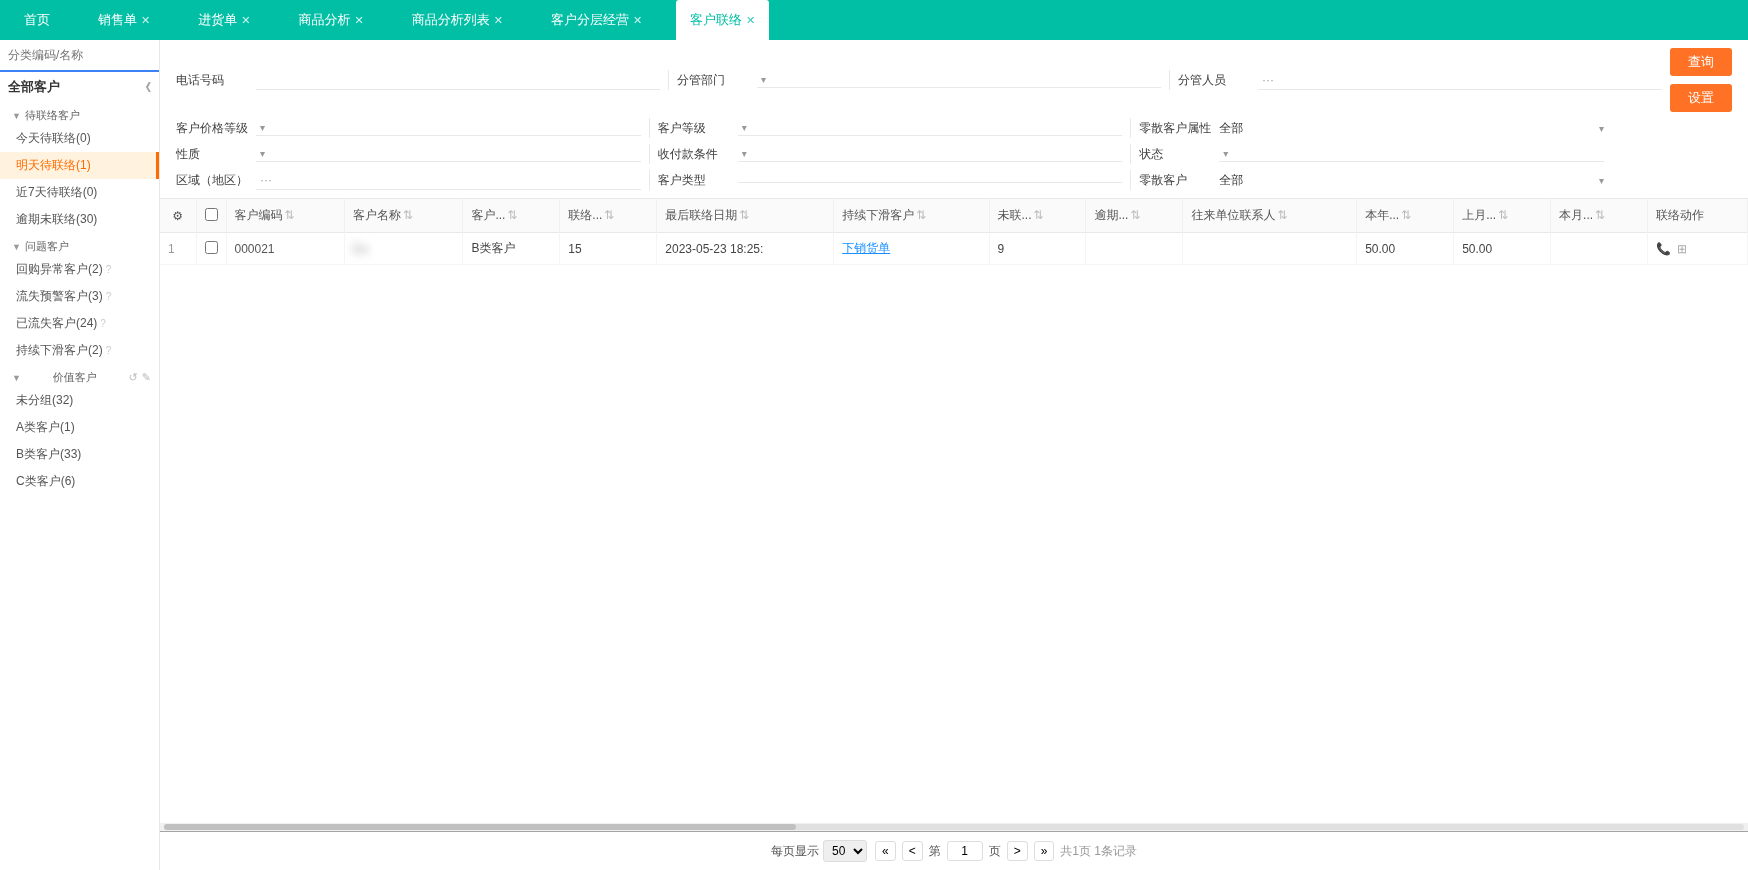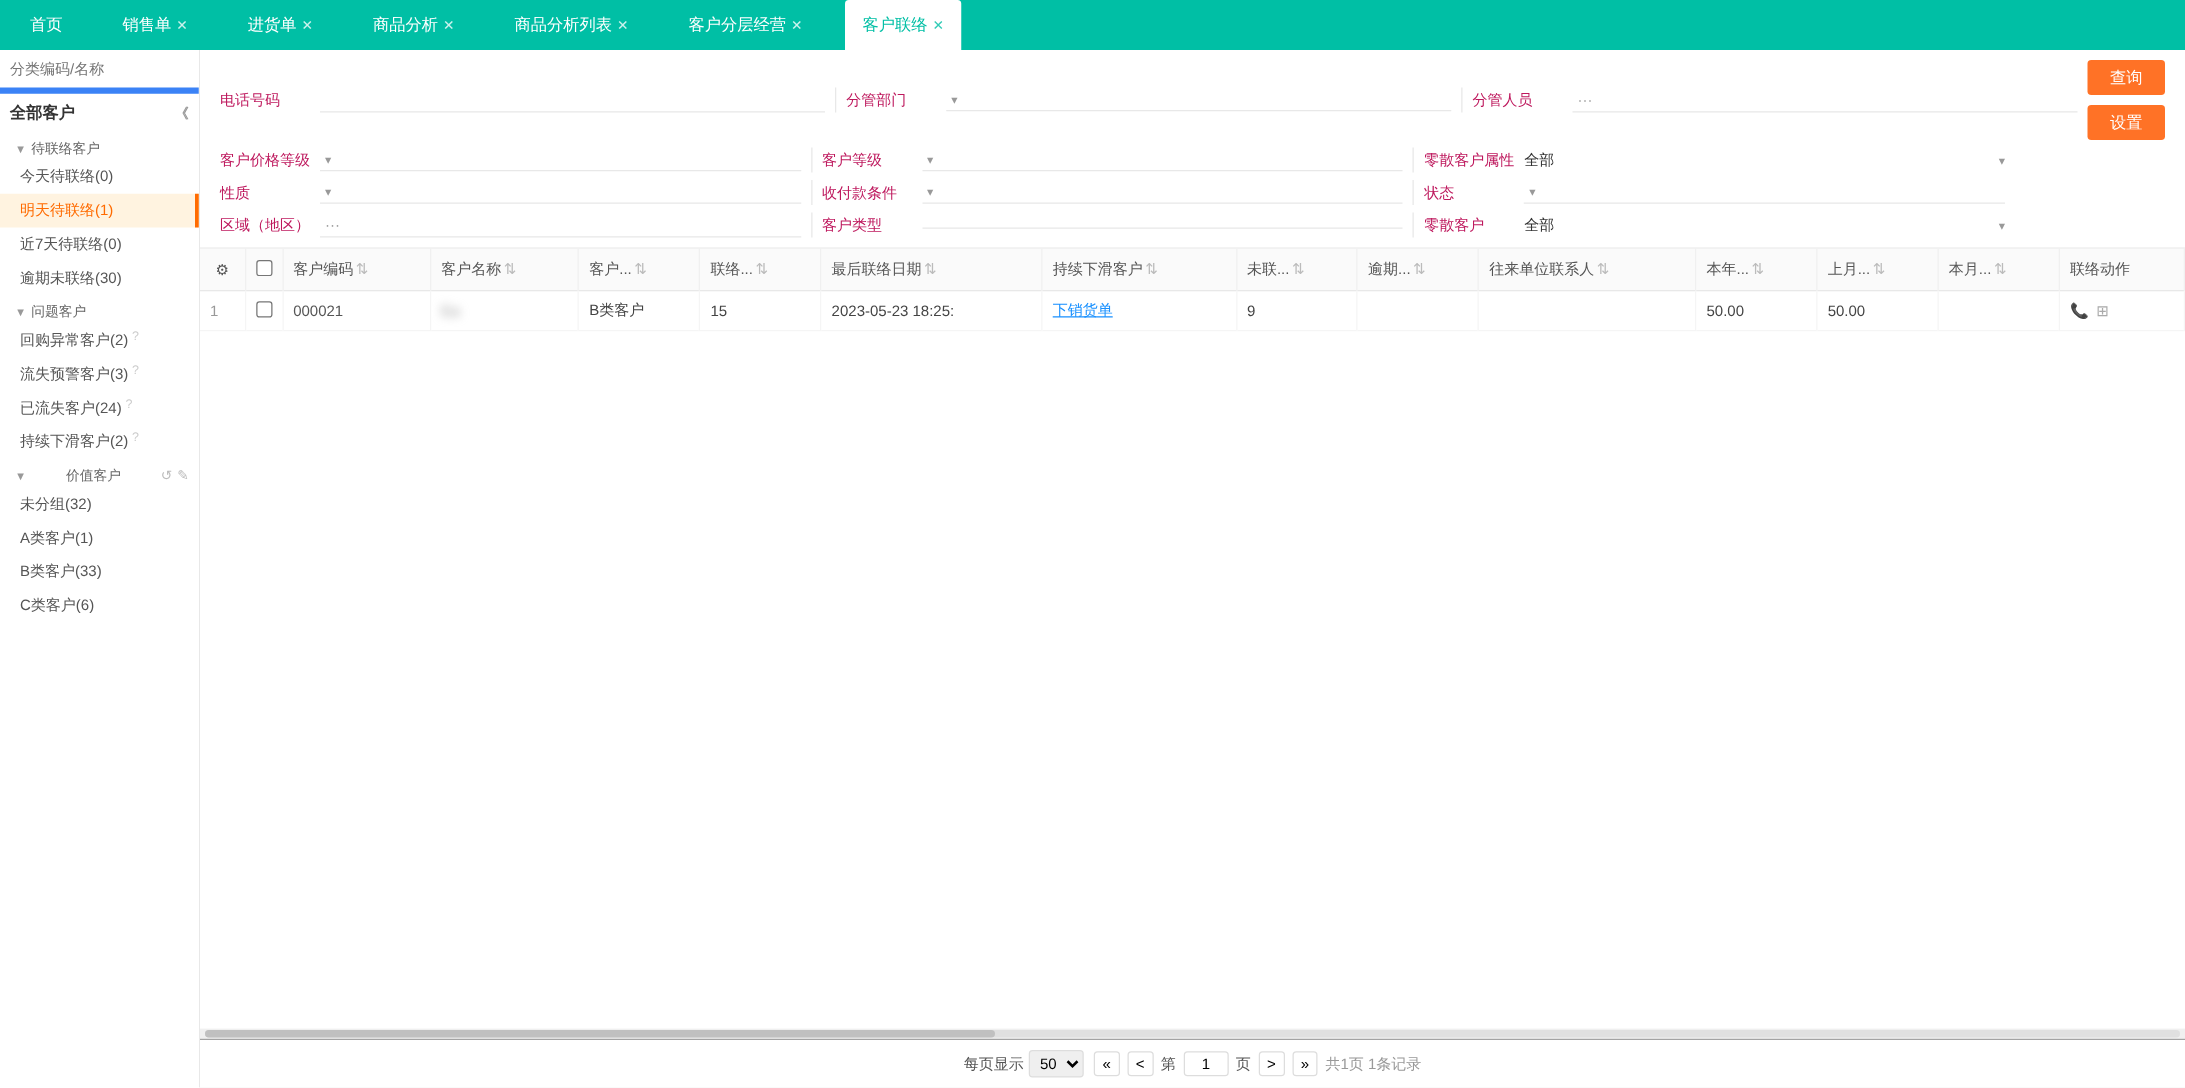--- a/index.html
+++ b/index.html
@@ -9,27 +9,27 @@
     .top-nav { background: #00bfa5; height: 40px; display: flex; align-items: center; padding: 0 10px; gap: 20px; }
     .top-nav .nav-item { color: #fff; padding: 0 14px; height: 40px; display: flex; align-items: center; font-size: 13px; cursor: pointer; white-space: nowrap; }
     .top-nav .nav-item.active { background: #fff; color: #00bfa5; border-radius: 3px 3px 0 0; margin-bottom: 0; }
     .nav-close { margin-left: 4px; font-size: 11px; opacity: 0.8; }
 
     
     .main-layout { display: flex; height: calc(870px - 40px); }
 
     
     .sidebar { width: 160px; background: #fff; border-right: 1px solid #e8e8e8; overflow-y: auto; flex-shrink: 0; }
-    .sidebar-search { padding: 8px; display: flex; align-items: center; border-bottom: 5px solid #3b82f6; }
+    .sidebar-search { padding: 8px; display: flex; align-items: center; border-bottom: 2px solid #3b82f6; }
     .sidebar-search input { flex: 1; border: none; outline: none; font-size: 12px; color: #999; }
     .sidebar-all { display: flex; align-items: center; justify-content: space-between; padding: 6px 8px; font-weight: bold; font-size: 13px; cursor: pointer; }
     .sidebar-all .collapse-icon { color: #999; font-size: 11px; }
     .sidebar-group-title { padding: 6px 8px 2px 12px; color: #666; font-size: 11px; display: flex; align-items: center; gap: 4px; }
     .sidebar-group-title::before { content: "▼"; font-size: 9px; color: #999; }
-    .sidebar-item { padding: 5px 8px 5px 16px; cursor: pointer; color: #555; display: flex; gap: 3px; white-space: nowrap; font-size: 12px; }
+    .sidebar-item { padding: 5px 8px 5px 16px; cursor: pointer; color: #555; display: flex; align-items: center; gap: 3px; white-space: nowrap; font-size: 12px; }
     .sidebar-item.active { background: #fff3e0; color: #ff6b00; border-right: 3px solid #ff6b00; }
     .sidebar-item .help-icon { color: #ccc; font-size: 10px; }
 
     
     .content { flex: 1; display: flex; flex-direction: column; overflow: hidden; }
 
     
     .filter-bar { background: #fff; padding: 8px 12px; display: flex; align-items: center; gap: 10px; border-bottom: 1px solid #f0f0f0; flex-shrink: 0; }
     .filter-bar input { border: 1px solid #ddd; border-radius: 3px; padding: 4px 8px; width: 200px; font-size: 12px; outline: none; }
     .filter-bar .search-btn { color: #999; cursor: pointer; }
@@ -37,21 +37,21 @@
     .filter-checkbox { display: flex; align-items: center; gap: 4px; color: #555; cursor: pointer; }
     .filter-right { margin-left: auto; display: flex; gap: 10px; }
     .btn-batch { border: 1px solid #ddd; background: #fff; border-radius: 3px; padding: 4px 10px; cursor: pointer; font-size: 12px; color: #555; display: flex; align-items: center; gap: 4px; }
     .btn-export { border: 1px solid #ddd; background: #fff; border-radius: 3px; padding: 4px 10px; cursor: pointer; font-size: 12px; color: #555; display: flex; align-items: center; gap: 4px; }
 
     
     .adv-filter { background: #fff; border-bottom: 1px solid #e8e8e8; padding: 8px 16px; flex-shrink: 0; }
     .adv-filter-row { display: flex; align-items: center; margin-bottom: 6px; gap: 8px; }
     .adv-filter-row:last-child { margin-bottom: 0; }
     .filter-field { display: flex; align-items: center; flex: 1; min-width: 0; }
-    .filter-label { color: #be185d; font-size: 12px; white-space: nowrap; min-width: 80px; }
+    .filter-label { color: #404040; font-size: 12px; white-space: nowrap; min-width: 80px; }
     .filter-input { flex: 1; border: none; border-bottom: 1px solid #e8e8e8; padding: 2px 4px; font-size: 12px; outline: none; }
     .filter-select { flex: 1; border: none; border-bottom: 1px solid #e8e8e8; padding: 2px 4px; font-size: 12px; outline: none; display: flex; align-items: center; justify-content: space-between; cursor: pointer; }
     .filter-divider { width: 1px; background: #e8e8e8; height: 20px; }
     .btn-query { background: #ff7226; color: #fff; border: none; border-radius: 3px; padding: 5px 18px; font-size: 13px; cursor: pointer; }
     .btn-settings { background: #ff7226; color: #fff; border: none; border-radius: 3px; padding: 5px 3px; font-size: 13px; cursor: pointer; margin-top: 4px; }
     .filter-actions { display: flex; flex-direction: column; gap: 4px; }
 
     
     .table-container { flex: 1; overflow: auto; background: #fff; margin: 0; }
     table { width: 100%; border-collapse: collapse; font-size: 12px; }

